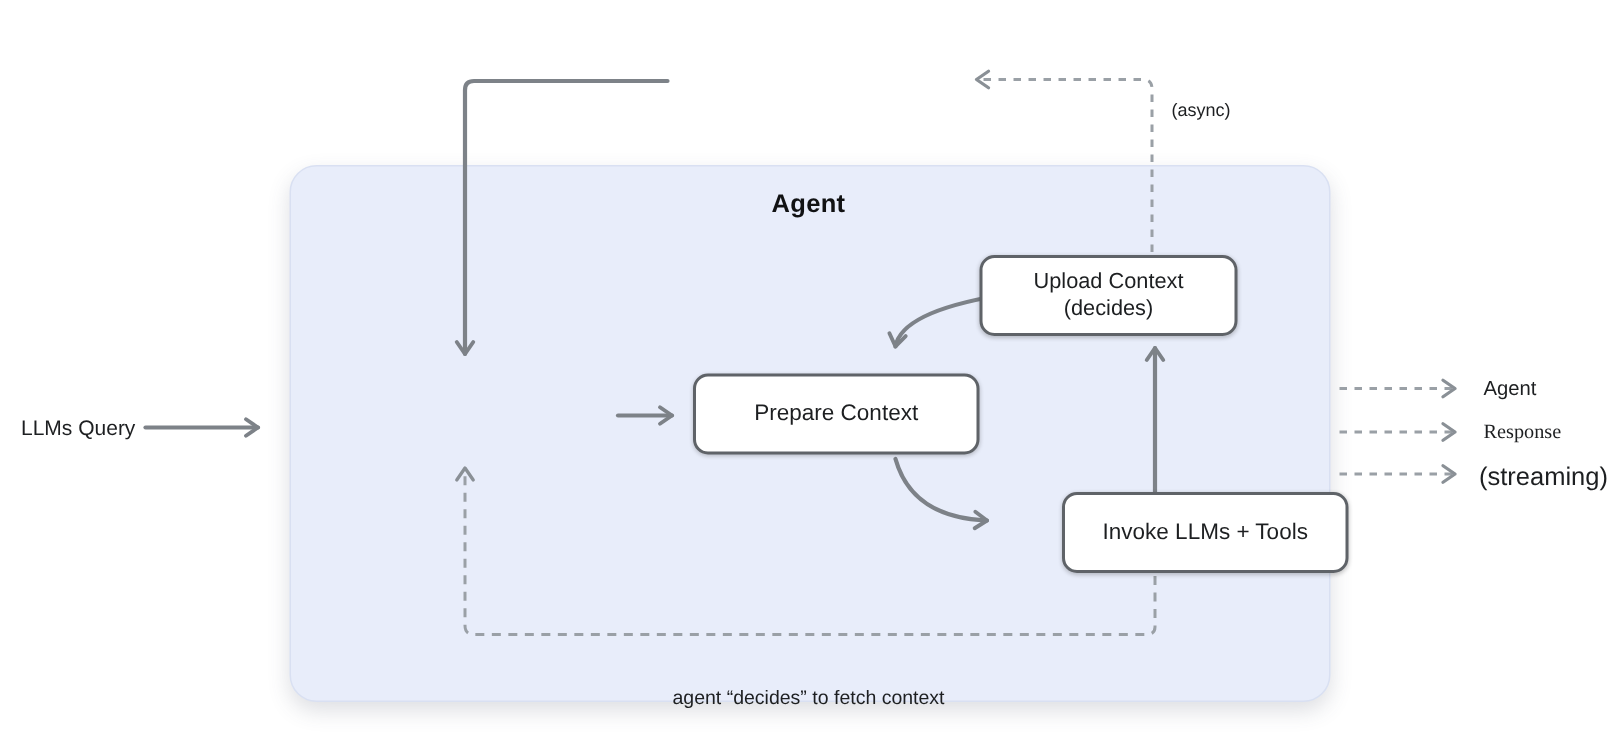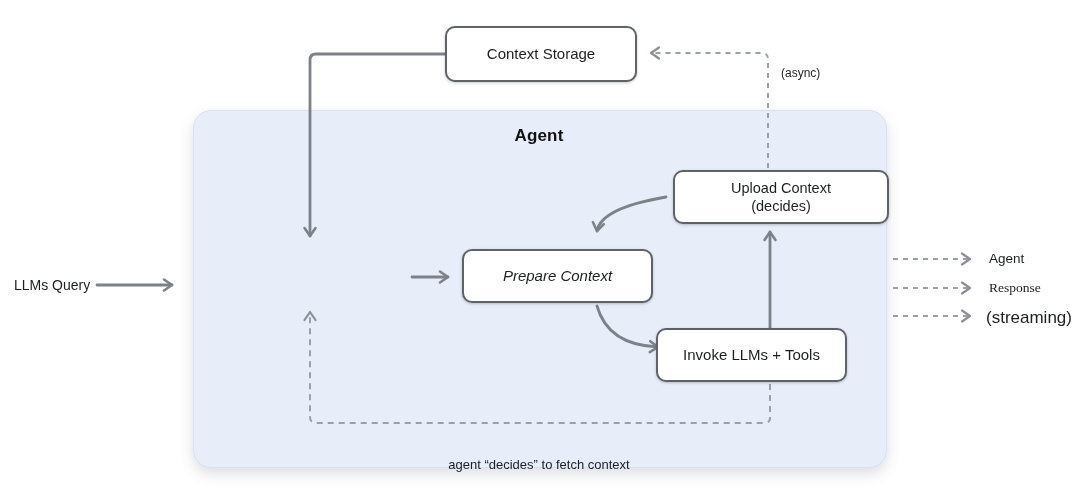--- a/index.html
+++ b/index.html
@@ -59,23 +59,23 @@
     justify-content: center;
     text-align: center;
     font-size: 15px;
     color: #1d1f21;
     z-index: 3;
     line-height: 1.25;
     box-sizing: border-box;
   }
   .node-context-storage { left: 445px; top: 26px;  width: 192px; height: 56px; }
   .node-fetch-context   { left: 215px; top: 250px; width: 190px; height: 53px; }
-  .node-prepare-context { left: 462px; top: 249px; width: 191px; height: 54px; font-style: italic; }
-  .node-upload-context  { left: 673px; top: 170px; width: 216px; height: 54px; font-size: 14.5px; }
-  .node-invoke-llms     { left: 656px; top: 328px; width: 191px; height: 54px; }
+  .node-prepare-context { left: 462px; top: 249px; width: 191px; height: 54px; }
+  .node-upload-context  { left: 653px; top: 170px; width: 172px; height: 54px; font-size: 14.5px; }
+  .node-invoke-llms     { left: 708px; top: 328px; width: 191px; height: 54px; }
   .floating-label {
     position: absolute;
     z-index: 3;
     color: #1d1f21;
     white-space: nowrap;
   }
   .lbl-user-query  { left: 14px;  top: 277px; font-size: 14px; }
   .lbl-async       { left: 781px; top: 66px;  font-size: 12px; }
   .lbl-feedback    { left: 193px; top: 432px; width: 692px; text-align: center; font-size: 13px; margin-top: 25px; }
   .lbl-out-1       { left: 989px; top: 251px; font-size: 13.5px; }
@@ -114,23 +114,20 @@
 
     <path d="M 768 168 L 768 59 Q 768 53 762 53 L 651 53" fill="none" stroke="#9aa0a6" stroke-width="2" stroke-dasharray="5 5" marker-end="url(#headDashed)"></path>
 
     <path d="M 770 384 L 770 418 Q 770 423 764 423 L 316 423 Q 310 423 310 417 L 310 312" fill="none" stroke="#9aa0a6" stroke-width="2" stroke-dasharray="6 5" marker-end="url(#headDashed)"></path>
 
     <path d="M 893 259 L 970 259" fill="none" stroke="#9aa0a6" stroke-width="2" stroke-dasharray="5 5" marker-end="url(#headDashed)"></path>
     <path d="M 893 288 L 970 288" fill="none" stroke="#9aa0a6" stroke-width="2" stroke-dasharray="5 5" marker-end="url(#headDashed)"></path>
     <path d="M 893 316 L 970 316" fill="none" stroke="#9aa0a6" stroke-width="2" stroke-dasharray="5 5" marker-end="url(#headDashed)"></path>
   </svg>
 
-  <div class="node node-context-storage">
-    <span>Context Storage</span>
-  </div>
 
 
   <div class="node node-prepare-context">
     <span>Prepare Context</span>
   </div>
 
   <div class="node node-upload-context">
     <span>Upload Context</span>
     <span>(decides)</span>
   </div>

